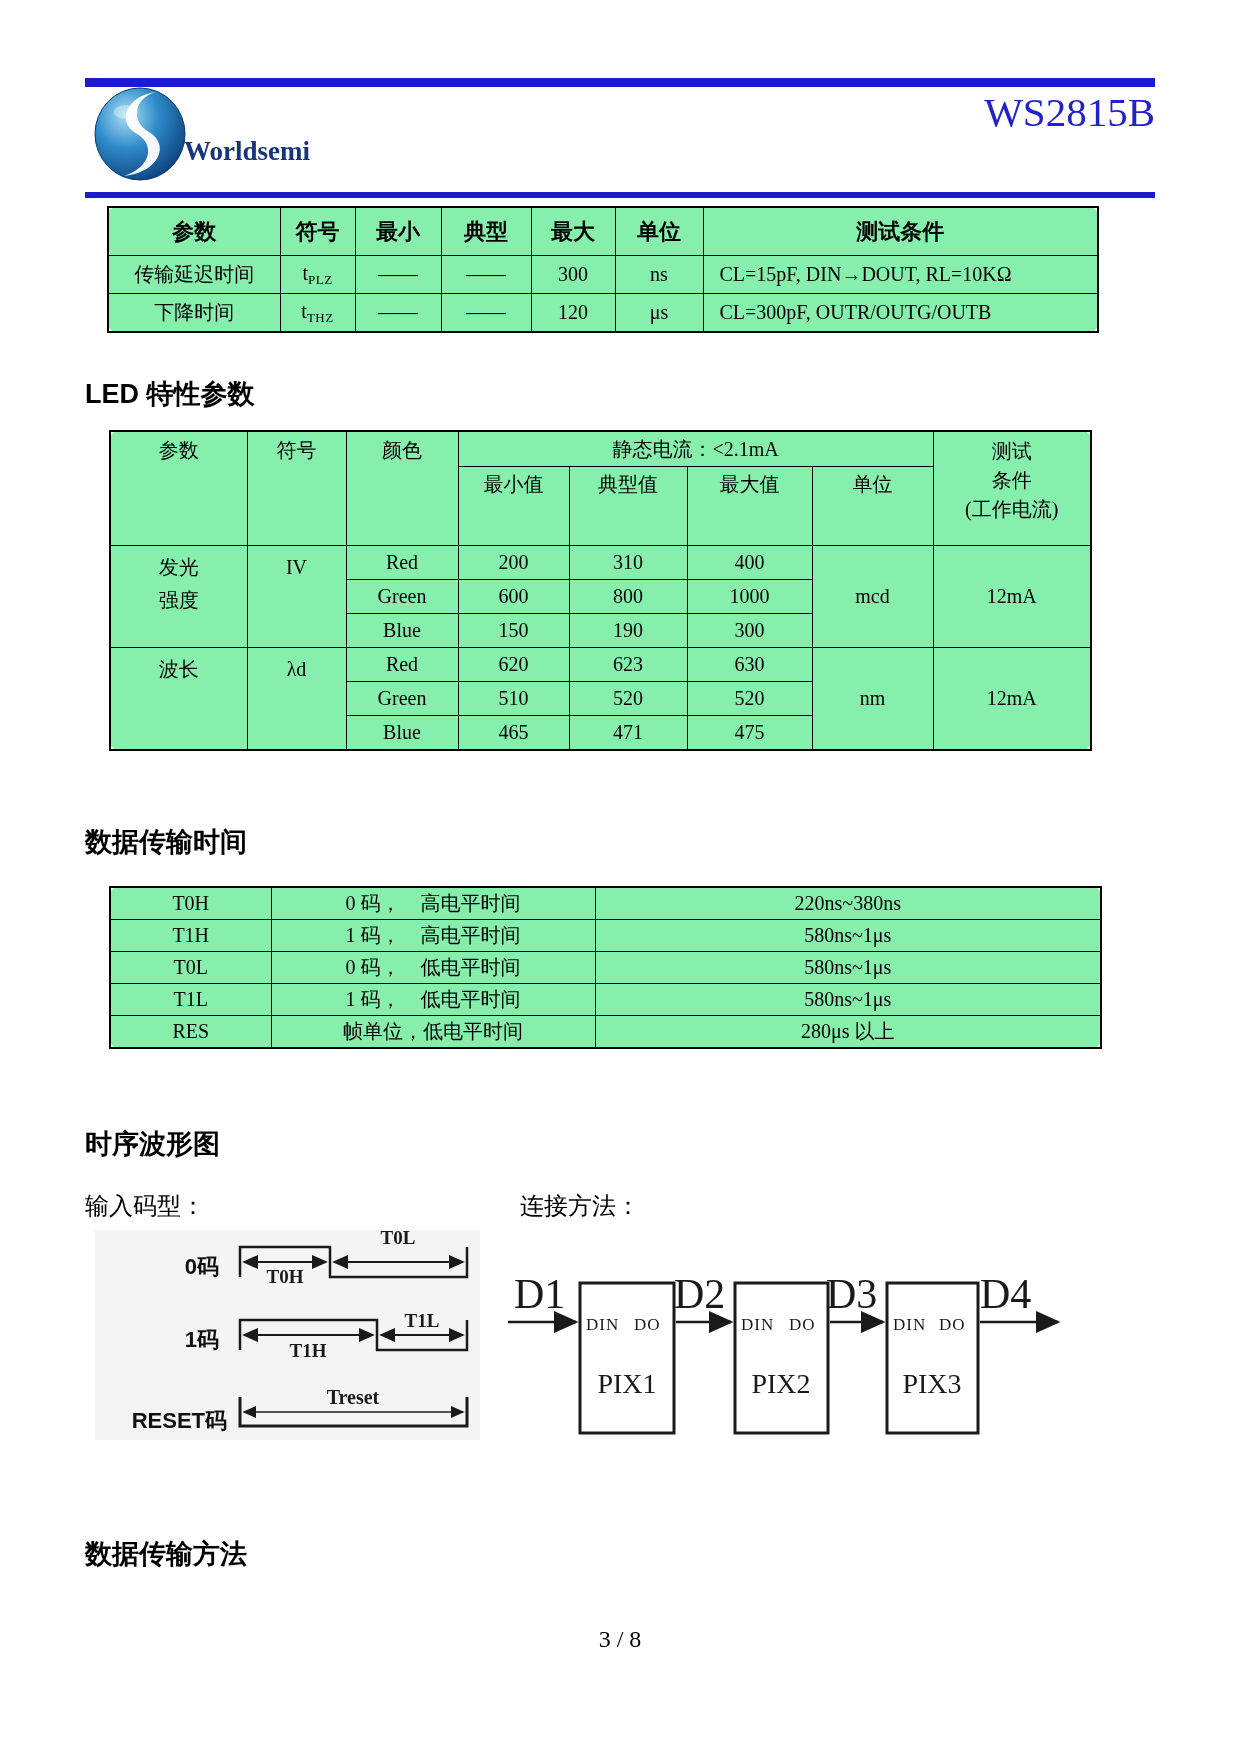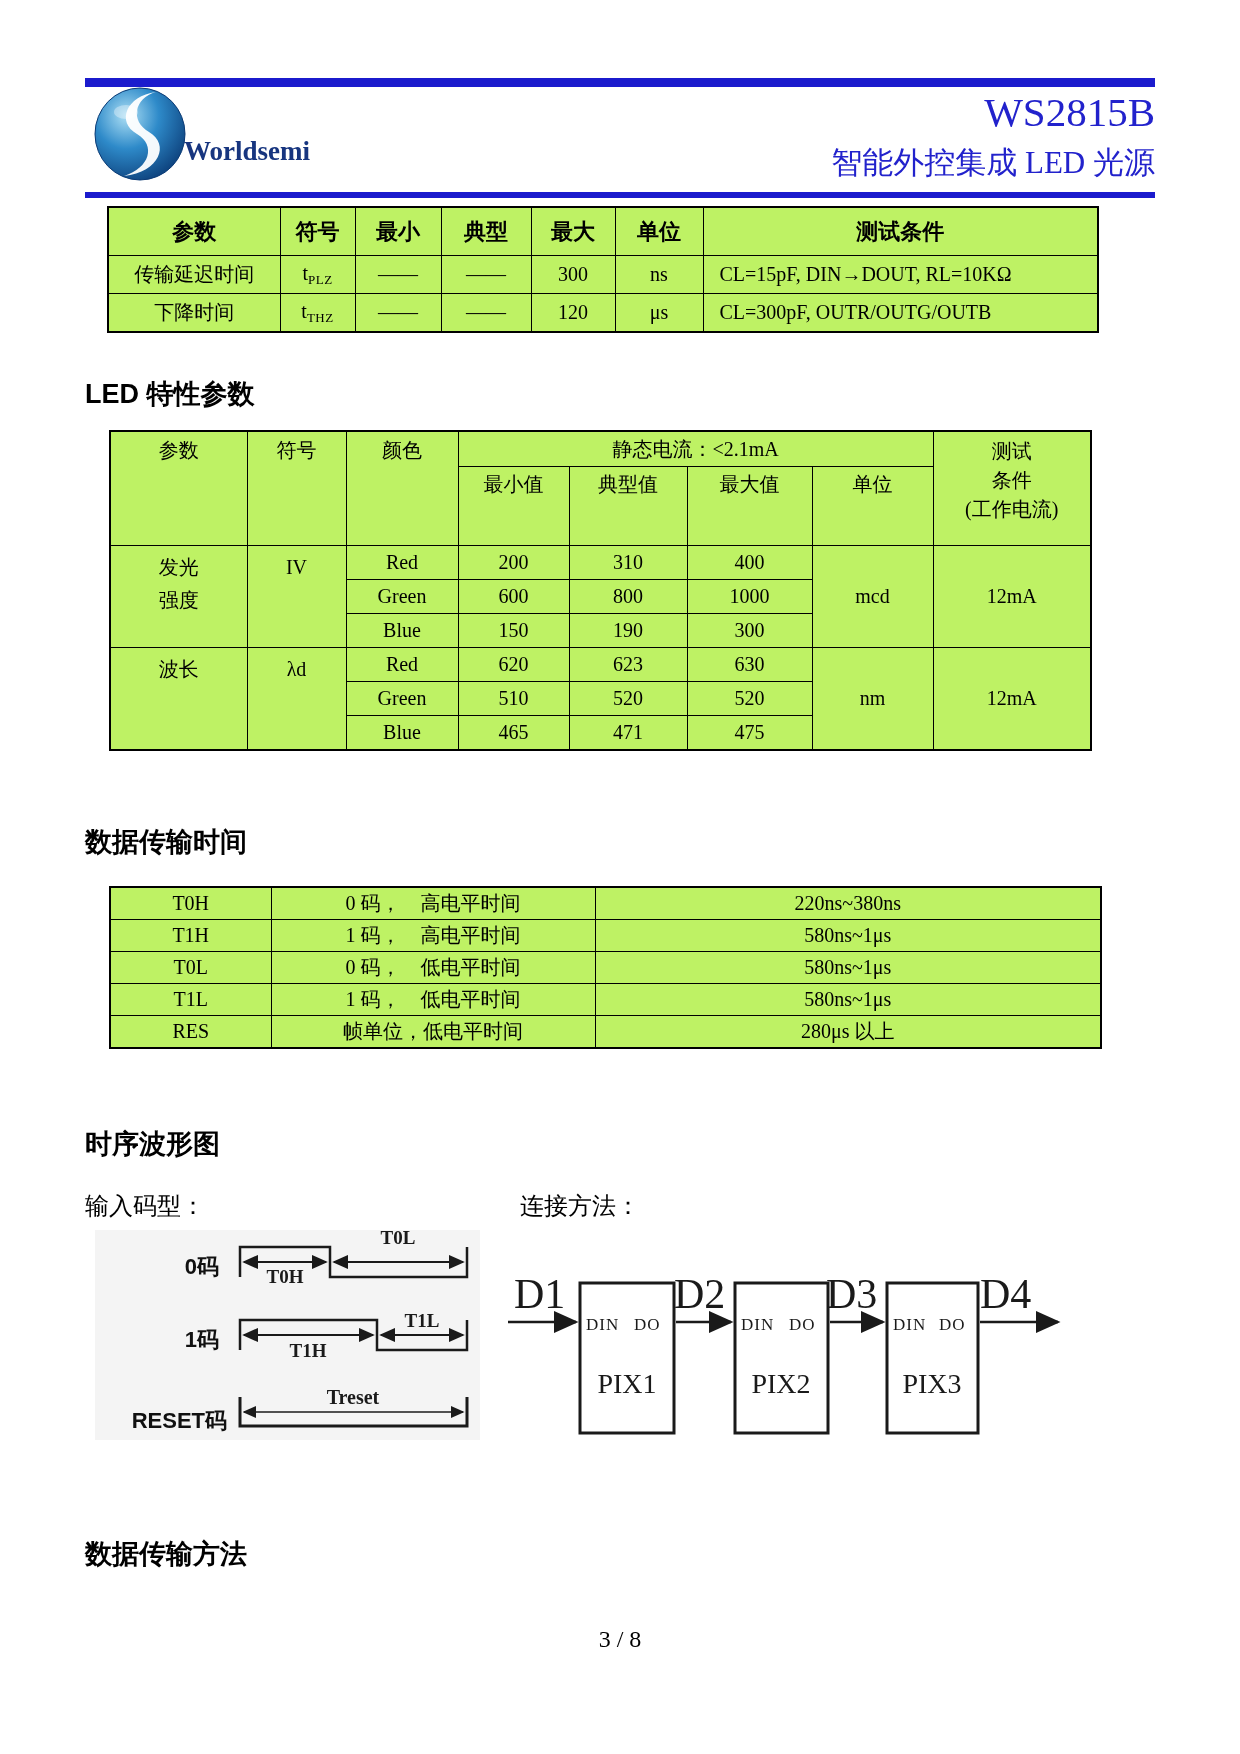--- a/index.html
+++ b/index.html
@@ -5,21 +5,21 @@
   html,body{margin:0;padding:0;background:#fff;}
   .page{position:relative;width:1240px;height:1754px;background:#fff;overflow:hidden;
         font-family:"Liberation Serif",serif;color:#000;}
   .abs{position:absolute;}
   .bar{background:#1b1bcd;}
   .brand-text{font-family:"Liberation Serif",serif;font-weight:bold;font-size:27px;color:#17357f;}
   .product{font-family:"Liberation Serif",serif;font-size:41px;color:#2222cc;text-align:right;}
   .subtitle{font-family:"Liberation Serif",serif;font-size:31px;color:#2222cc;text-align:right;}
   .sec-title{font-family:"Liberation Sans",sans-serif;font-weight:bold;font-size:27px;}
   .fig-label{font-family:"Liberation Serif",serif;font-size:24px;}
-  table{border-collapse:collapse;table-layout:fixed;background:#bef264;}
+  table{border-collapse:collapse;table-layout:fixed;background:#86efac;border-radius:12px;}
   td{border:1.5px solid #000;text-align:center;font-size:20px;font-family:"Liberation Serif",serif;
      padding:0;overflow:hidden;}
   .t1{border:2px solid #000;}
   .t1 .hrow td{height:47px;font-family:"Liberation Sans",sans-serif;font-weight:bold;font-size:22px;}
   .t1 .drow td{height:37px;}
   .t1 td.cond{text-align:left;padding-left:16px;}
   .t1 td.cond-c{text-align:center;}
   .sub{font-size:13px;vertical-align:-4px;letter-spacing:0.5px;}
   .t2{border:2px solid #000;}
   .t2 td{font-size:20px;}
@@ -51,21 +51,20 @@
         </radialGradient>
       </defs>
       <ellipse cx="48" cy="48" rx="45" ry="46" fill="url(#lg)" stroke="#0a3a75" stroke-width="1"></ellipse>
       <path d="M64,6 C34,10 24,36 45,48 C64,59 58,82 32,90 C68,86 78,58 57,46 C38,35 42,12 64,6 Z" fill="#ffffff" opacity="0.95"></path>
       <ellipse cx="34" cy="26" rx="12" ry="7" fill="#ffffff" opacity="0.35"></ellipse>
     </svg>
   </div>
   <div class="abs brand-text" style="left:184px;top:136px;">Worldsemi</div>
 
   <div class="abs product" style="right:85px;top:88px;width:500px;">WS2815B</div>
-  <div class="abs subtitle" style="right:85px;top:142px;width:700px;">智能外控集成 LED 光源</div>
 
   <div class="abs bar" style="left:85px;top:192px;width:1070px;height:6px;"></div>
 
   <table class="t1 abs" style="left:107px;top:206px;width:990px;">
     <colgroup>
       <col style="width:172px">
         <col style="width:75px">
         <col style="width:86px">
         <col style="width:90px">
       <col style="width:84px">

